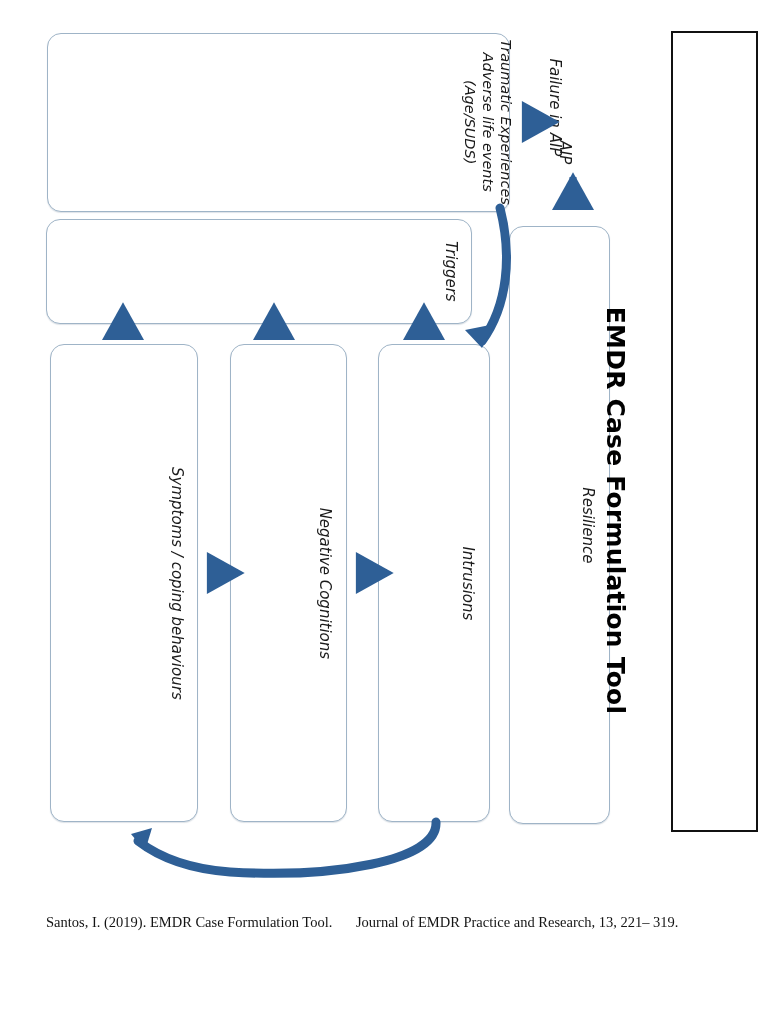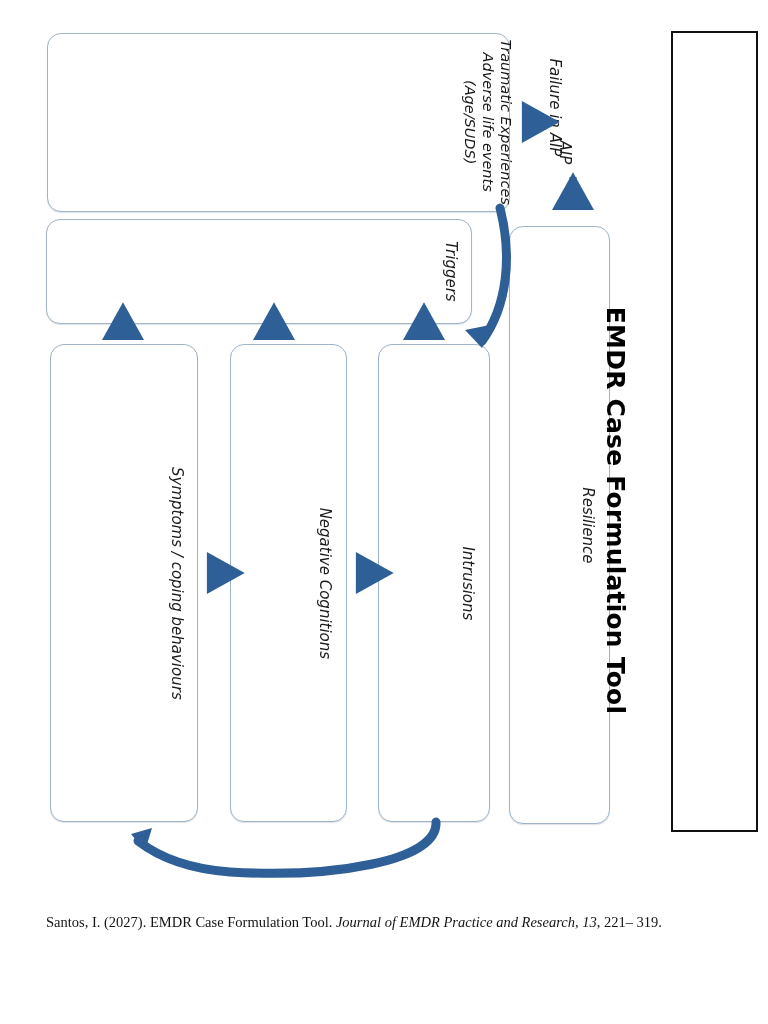--- a/index.html
+++ b/index.html
@@ -121,21 +121,21 @@
     position: absolute;
     left: 46px;
     top: 913px;
     width: 700px;
     font-family: "Liberation Serif", serif;
     font-size: 14.5px;
     color: #141414;
     line-height: 1.35;
   }
   #caption .ital {
-    font-style: italic;
+    margin-left: 20px;
   }
 </style>
 </head>
 <body>
 
 <div id="page">
 
   <div class="rbox" id="box-traumatic" style="left:47px; top:33px; width:463px; height:179px;">
     <div class="vlabel multi">
       <span>Traumatic Experiences
@@ -227,17 +227,17 @@
       <path d="M 482,348 L 465,330 L 495,324 Z" fill="#2E5F96"></path>
     </g>
 
     <g>
       <path d="M 436,822 C 438,862 330,878 230,872 C 190,869 160,858 138,841" fill="none" stroke="#2E5F96" stroke-width="9" stroke-linecap="round"></path>
       <path d="M 131,834 L 152,828 L 145,851 Z" fill="#2E5F96"></path>
     </g>
   </svg>
 
   <div id="caption">
-    <span>Santos, I. (2027). EMDR Case Formulation Tool.</span>
+    <span>Santos, I. (2019). EMDR Case Formulation Tool.</span>
     <span class="ital">Journal of EMDR Practice and Research, 13</span><span>, 221– 319.</span>
   </div>
 
 </div>
 
 </body></html>

